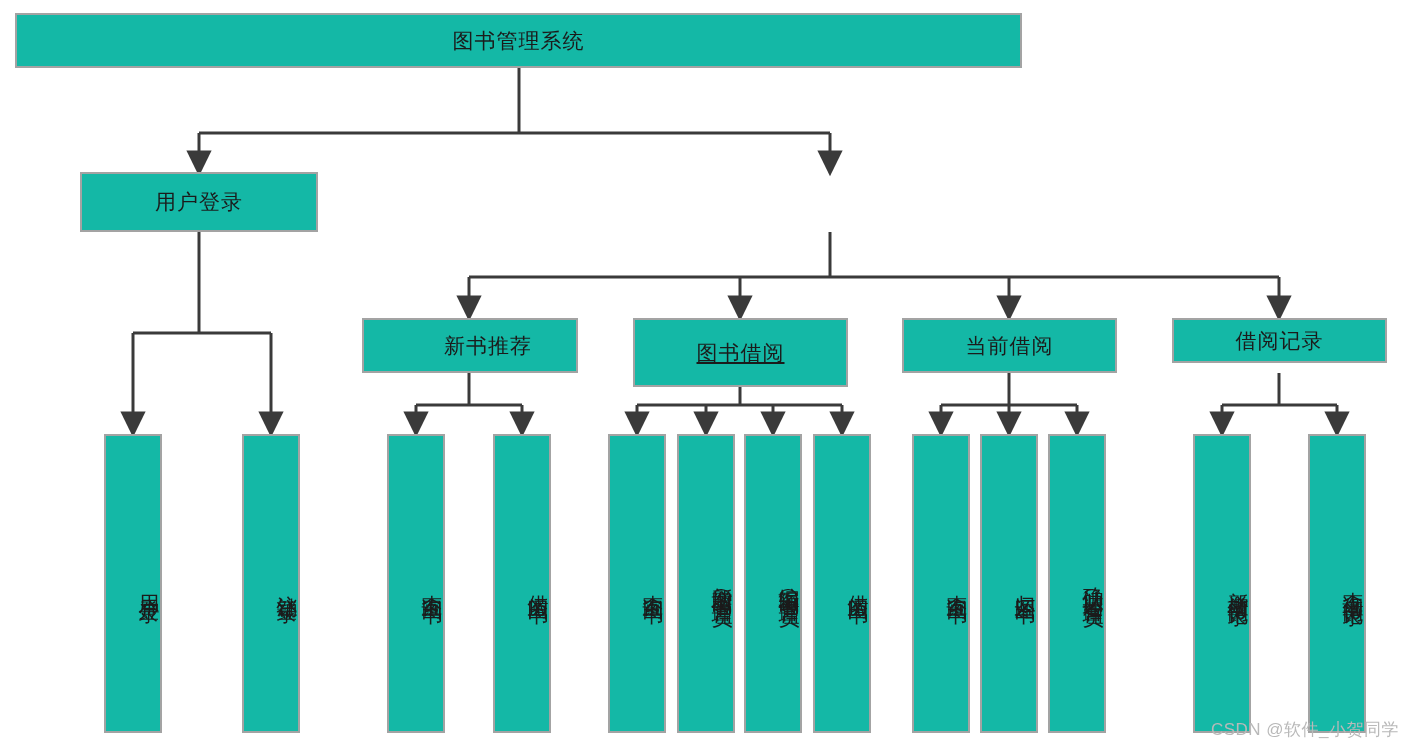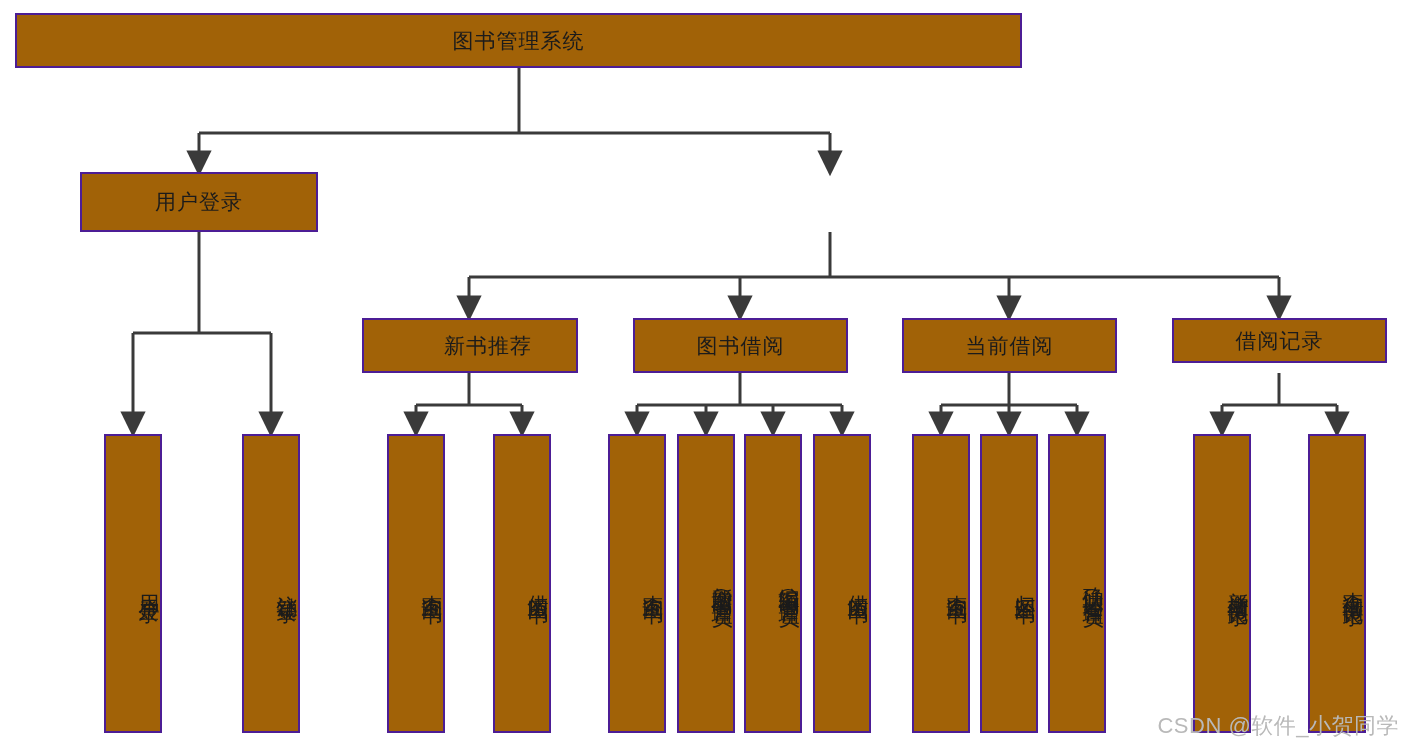--- a/index.html
+++ b/index.html
@@ -13,22 +13,22 @@
   #canvas {
     position: relative;
     width: 1405px;
     height: 747px;
     background: #ffffff;
     overflow: hidden;
   }
   .node {
     position: absolute;
     box-sizing: border-box;
-    border: 2px solid #4c1d95;
-    background: #a16207;
+    border: 2px solid #a3a3a3;
+    background: #14b8a6;
     display: flex;
     align-items: center;
     justify-content: center;
     color: #1b1b1b;
   }
   .node.horiz {
     font-size: 21px;
     letter-spacing: 1px;
   }
   .node.vert {
@@ -51,21 +51,21 @@
     left: 0;
     top: 0;
     width: 1405px;
     height: 747px;
     pointer-events: none;
   }
   .watermark {
     position: absolute;
     right: 6px;
     bottom: 6px;
-    font-size: 22px;
+    font-size: 17px;
     color: #b9b9b9;
     letter-spacing: 0.5px;
     white-space: nowrap;
   }
 </style>
 </head>
 <body>
 
 <div id="canvas">
 
@@ -123,21 +123,21 @@
     <span class="lbl">图书管理系统</span>
   </div>
 
   <div class="node horiz" style="left:80px; top:172px; width:238px; height:60px;">
     <span class="lbl">用户登录</span>
   </div>
 
   <div class="node horiz" style="left:362px; top:318px; width:216px; height:55px;padding-left:36px;">
     <span class="lbl">新书推荐</span>
   </div>
-  <div class="node horiz" style="left:633px; top:318px; width:215px; height:55px;">
+  <div class="node horiz" style="left:633px; top:318px; width:215px; height:69px;text-decoration:underline;">
     <span class="lbl">图书借阅</span>
   </div>
   <div class="node horiz" style="left:902px; top:318px; width:215px; height:55px;">
     <span class="lbl">当前借阅</span>
   </div>
   <div class="node horiz" style="left:1172px; top:318px; width:215px; height:45px;">
     <span class="lbl">借阅记录</span>
   </div>
 
   <div class="node vert" style="left:104px; top:434px; width:58px; height:299px;">

